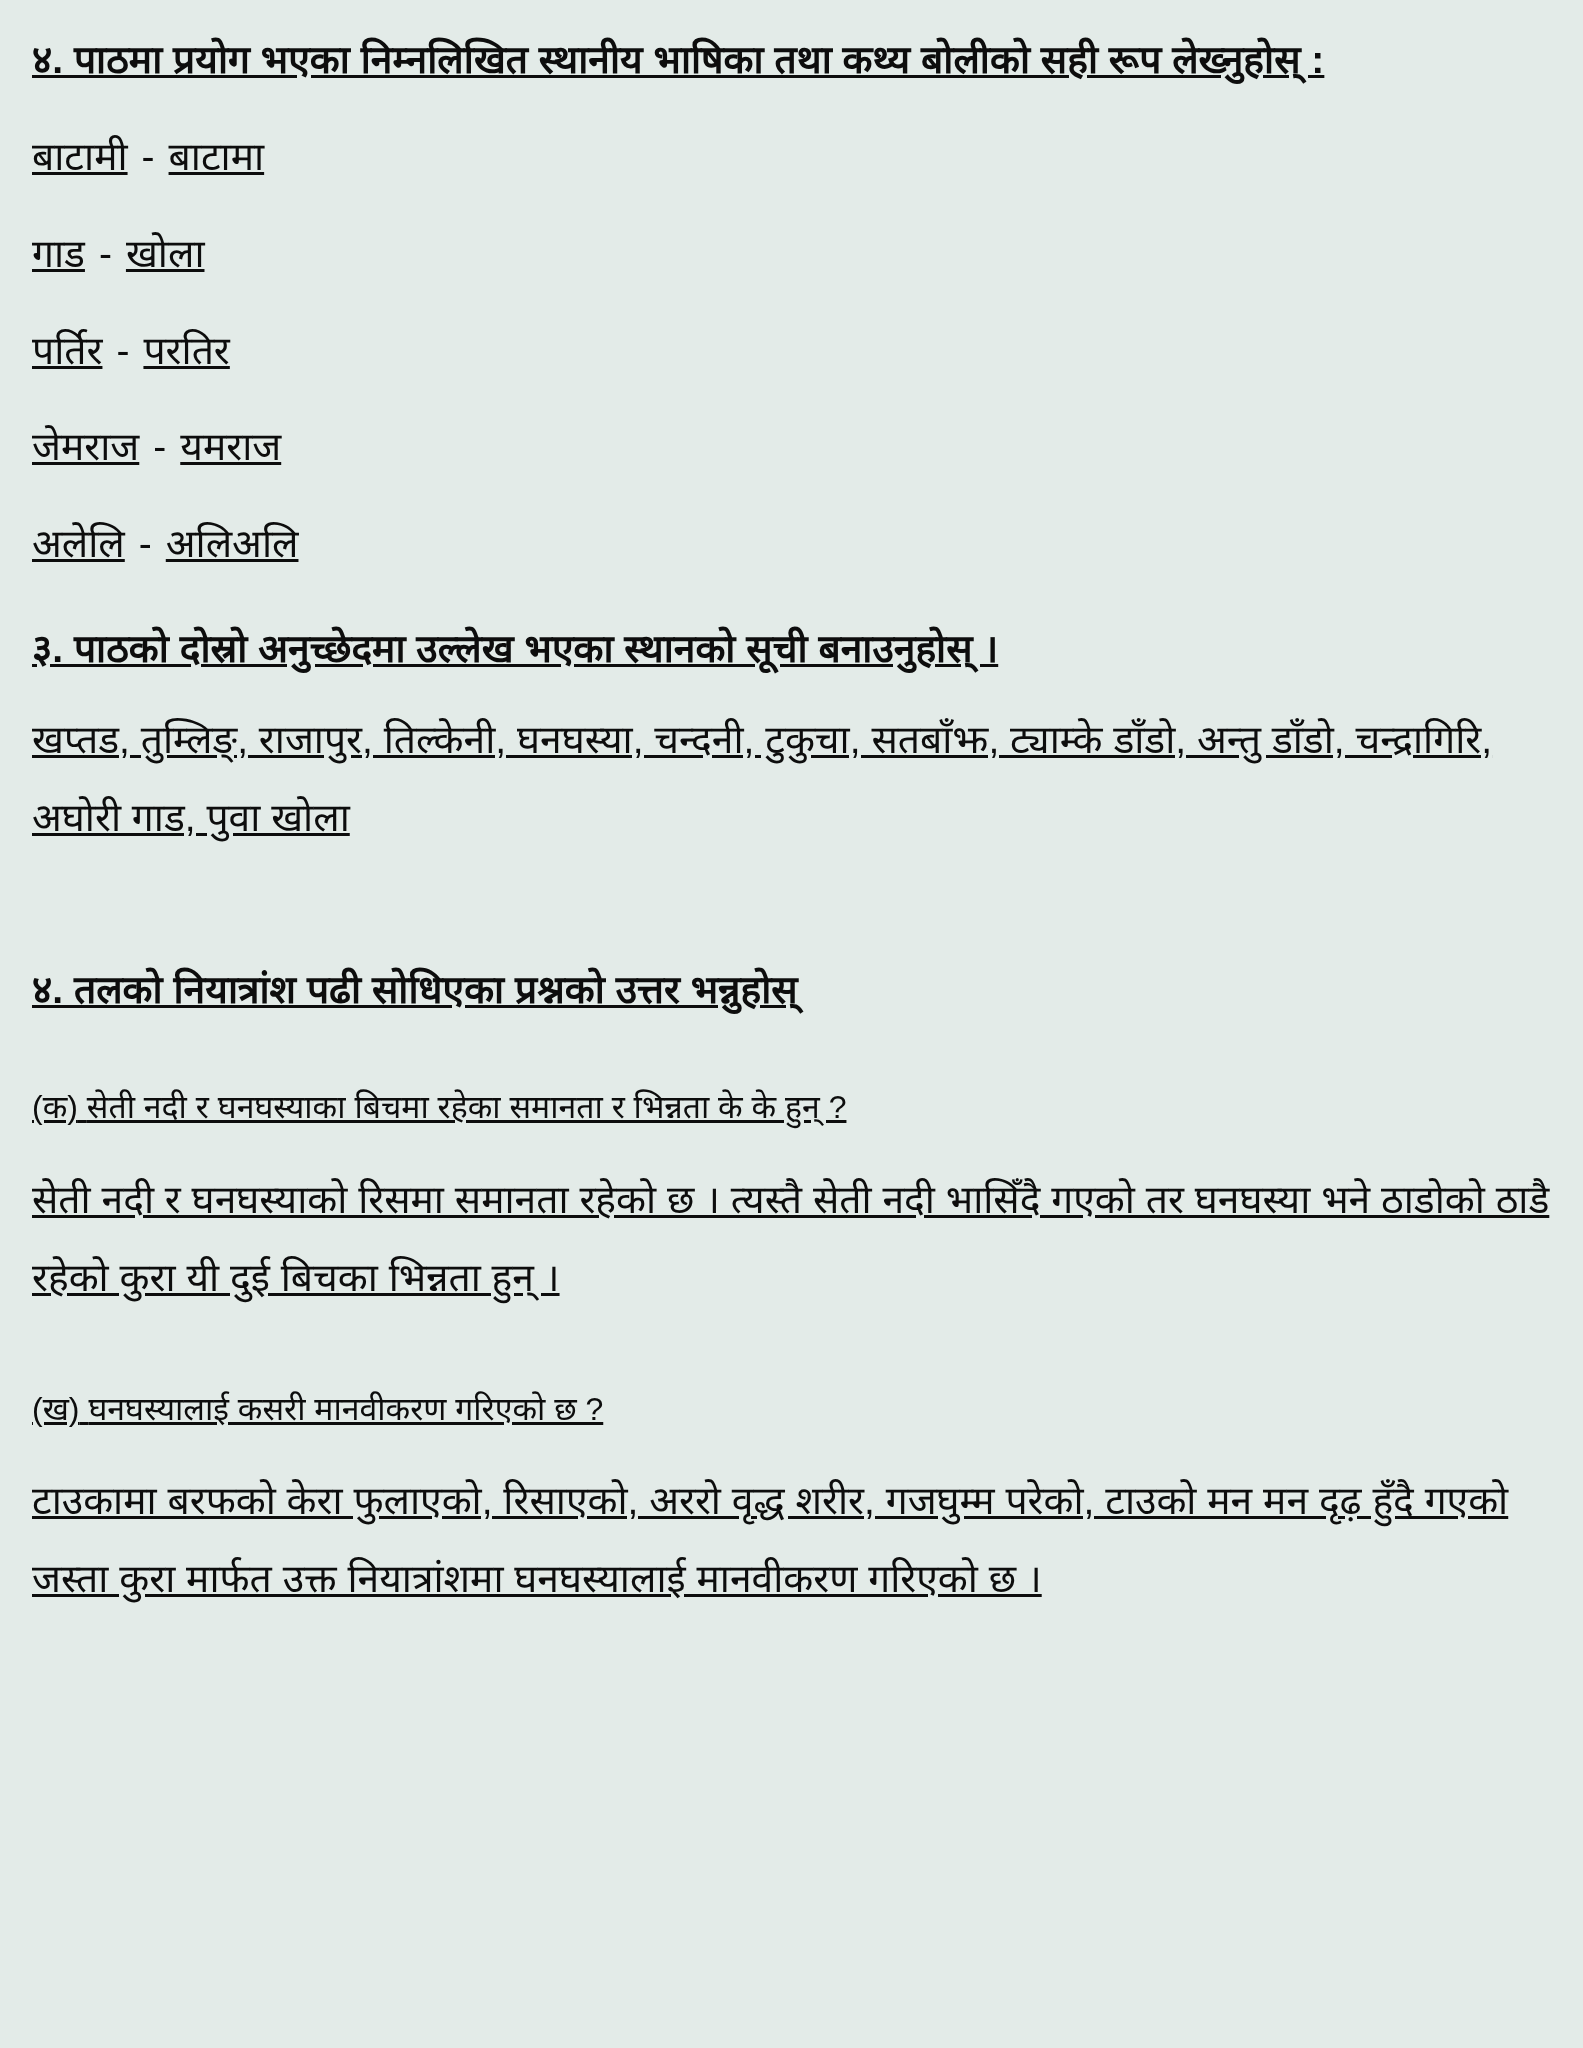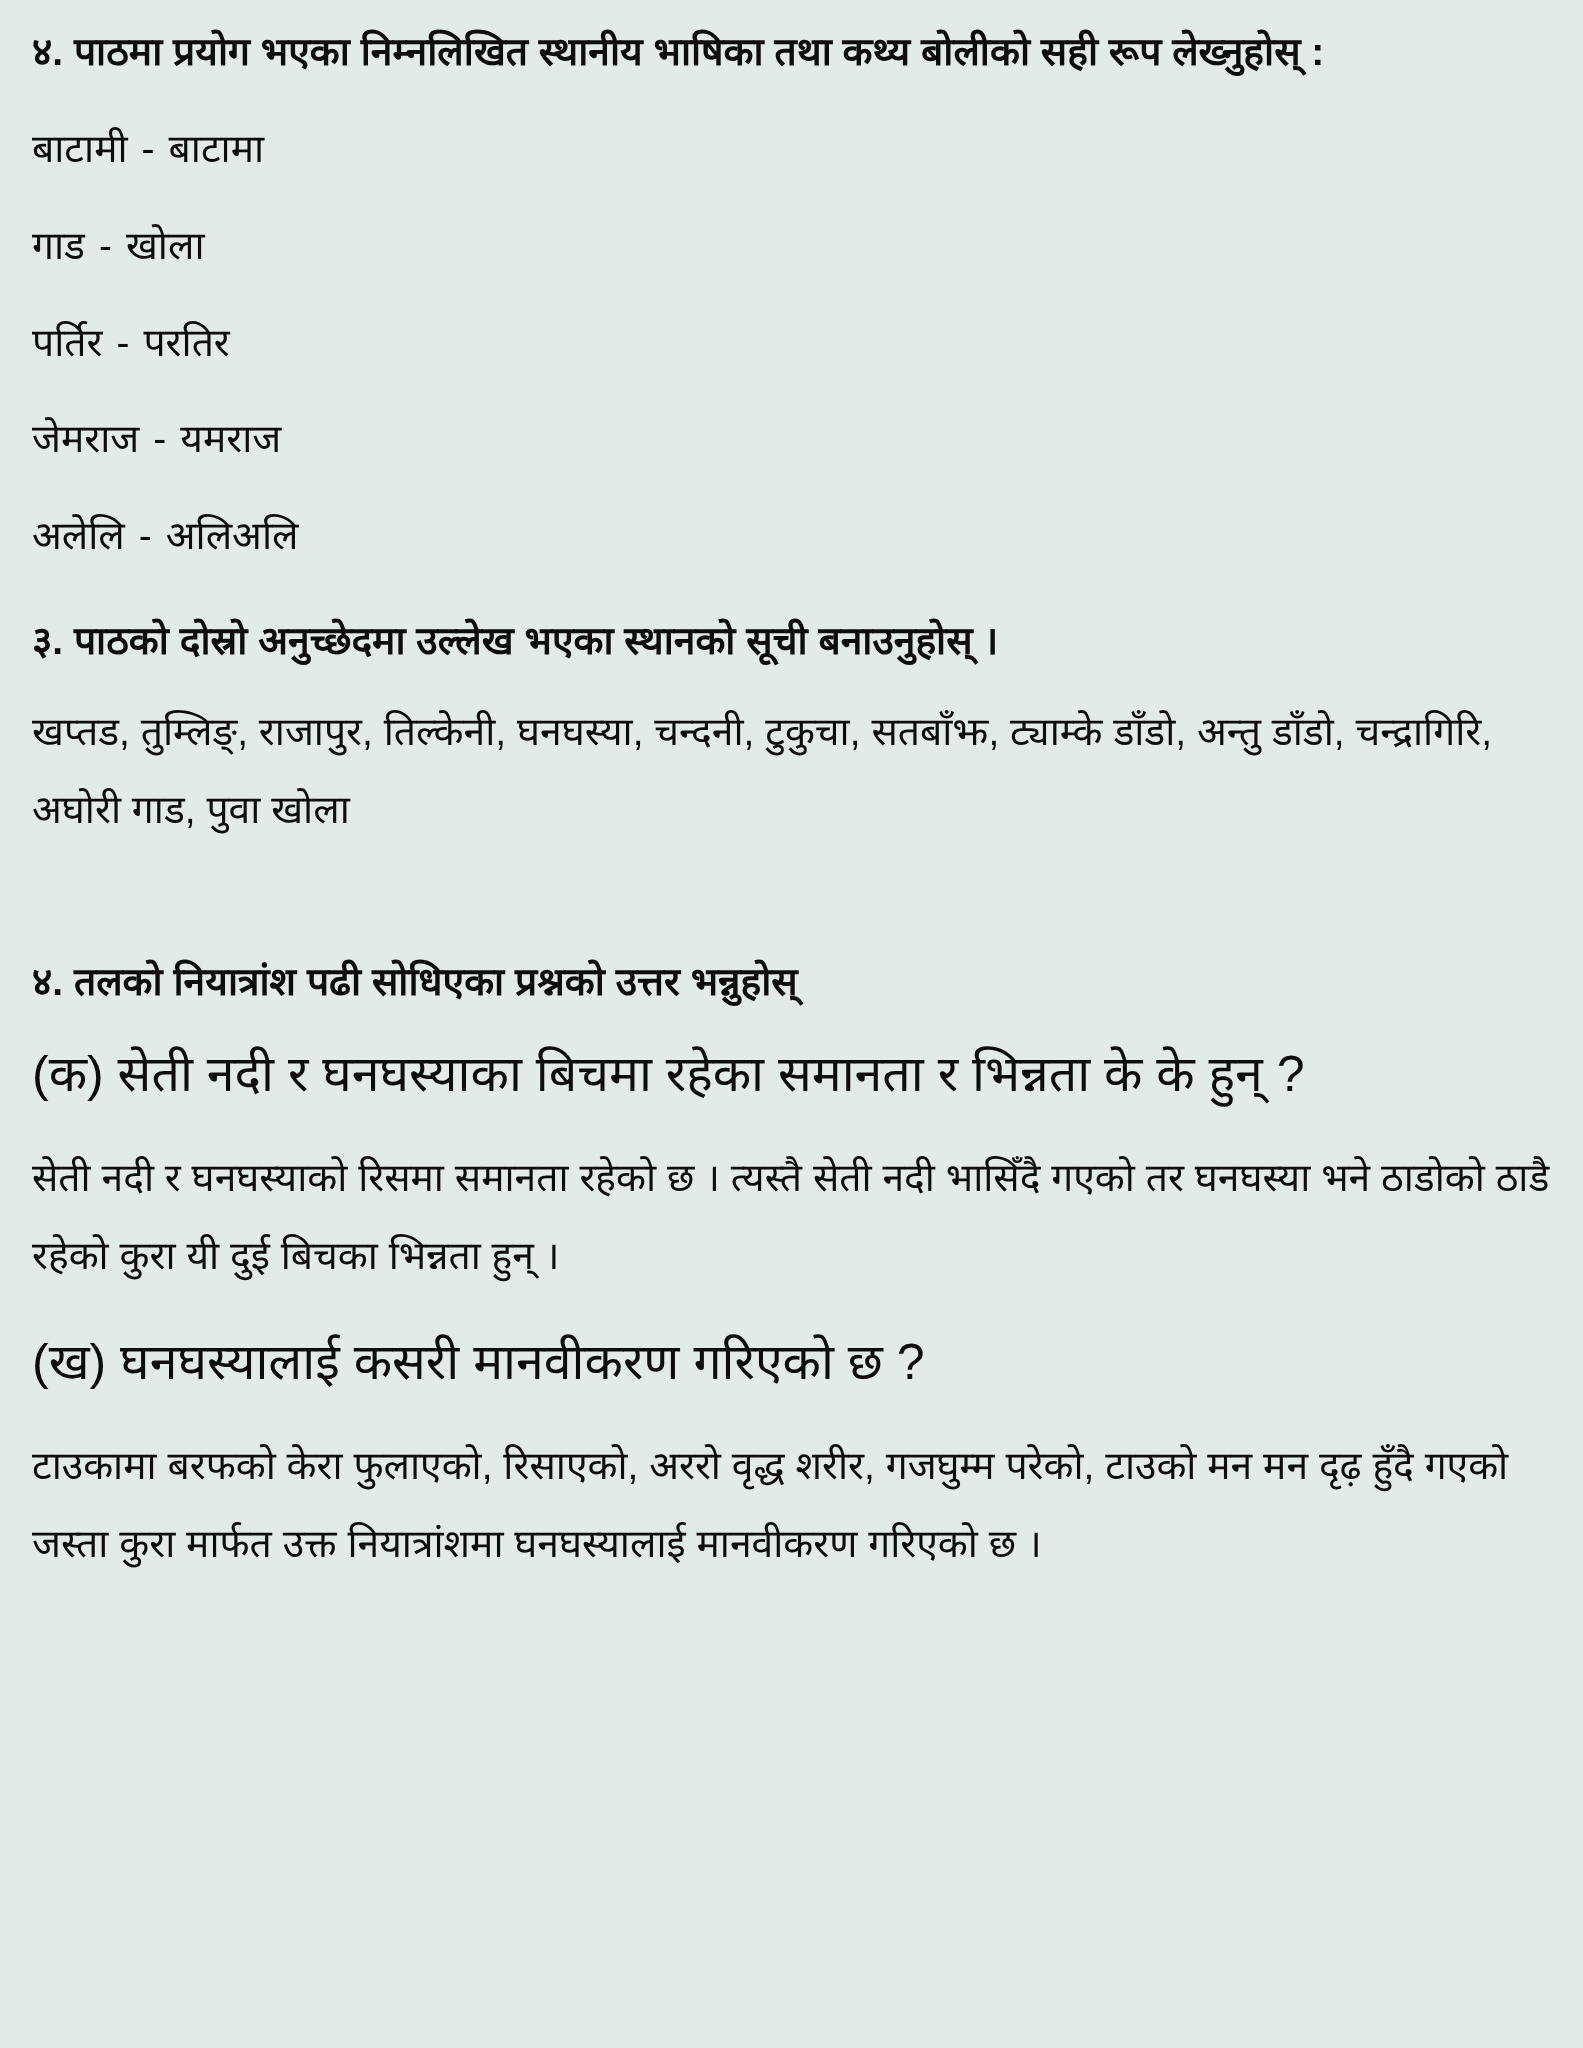--- a/index.html
+++ b/index.html
@@ -9,23 +9,24 @@
   body {
     width: 1583px;
     min-height: 2048px;
     background: #e3ebe8;
     color: #0d0d0d;
     font-family: "Liberation Sans", "DejaVu Sans", sans-serif;
     box-sizing: border-box;
     overflow: hidden;
   }
   .doc {
-    padding: 10px 32px 60px 32px;
+    padding: 18px 32px 60px 32px;
     box-sizing: border-box;
     width: 100%;
+    text-decoration: underline;
   }
   p, h2 { margin: 0; }
 
   .q {
     font-weight: bold;
     font-size: 39px;
     line-height: 2.05;
   }
   .vocab-question {
     margin-top: 2px;
@@ -60,24 +61,24 @@
     line-height: 2.0;
   }
   .q3-answer {
     margin-top: 26px;
   }
   .q4-question {
     margin-top: 108px;
     line-height: 1.3;
   }
   .subq {
-    font-size: 50px;
+    font-size: 32px;
     font-weight: normal;
     line-height: 1.3;
-    margin-top: 35px;
+    margin-top: 72px;
   }
   .part-answer {
     margin-top: 32px;
   }
 </style>
 </head>
 <body style="background: rgb(227, 235, 232); color: rgb(13, 13, 13);">
 
 <div class="doc">
 

